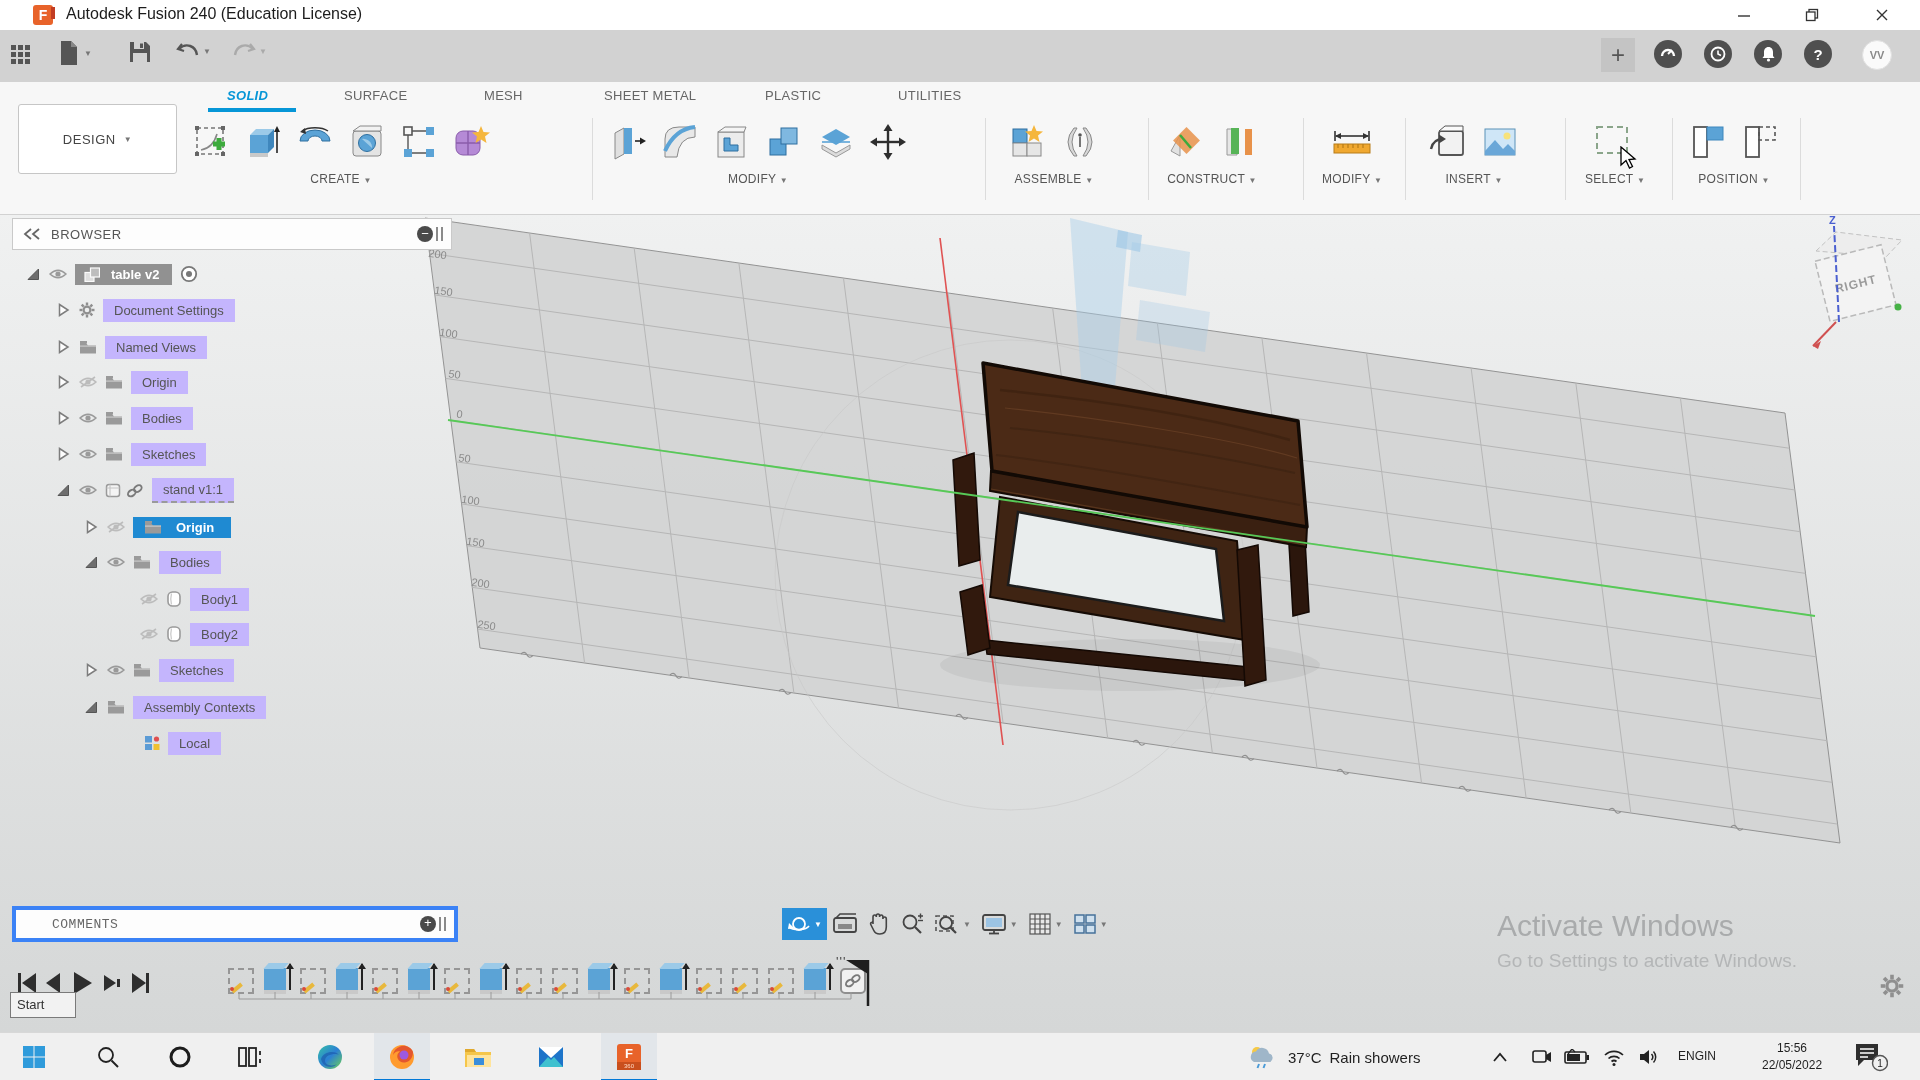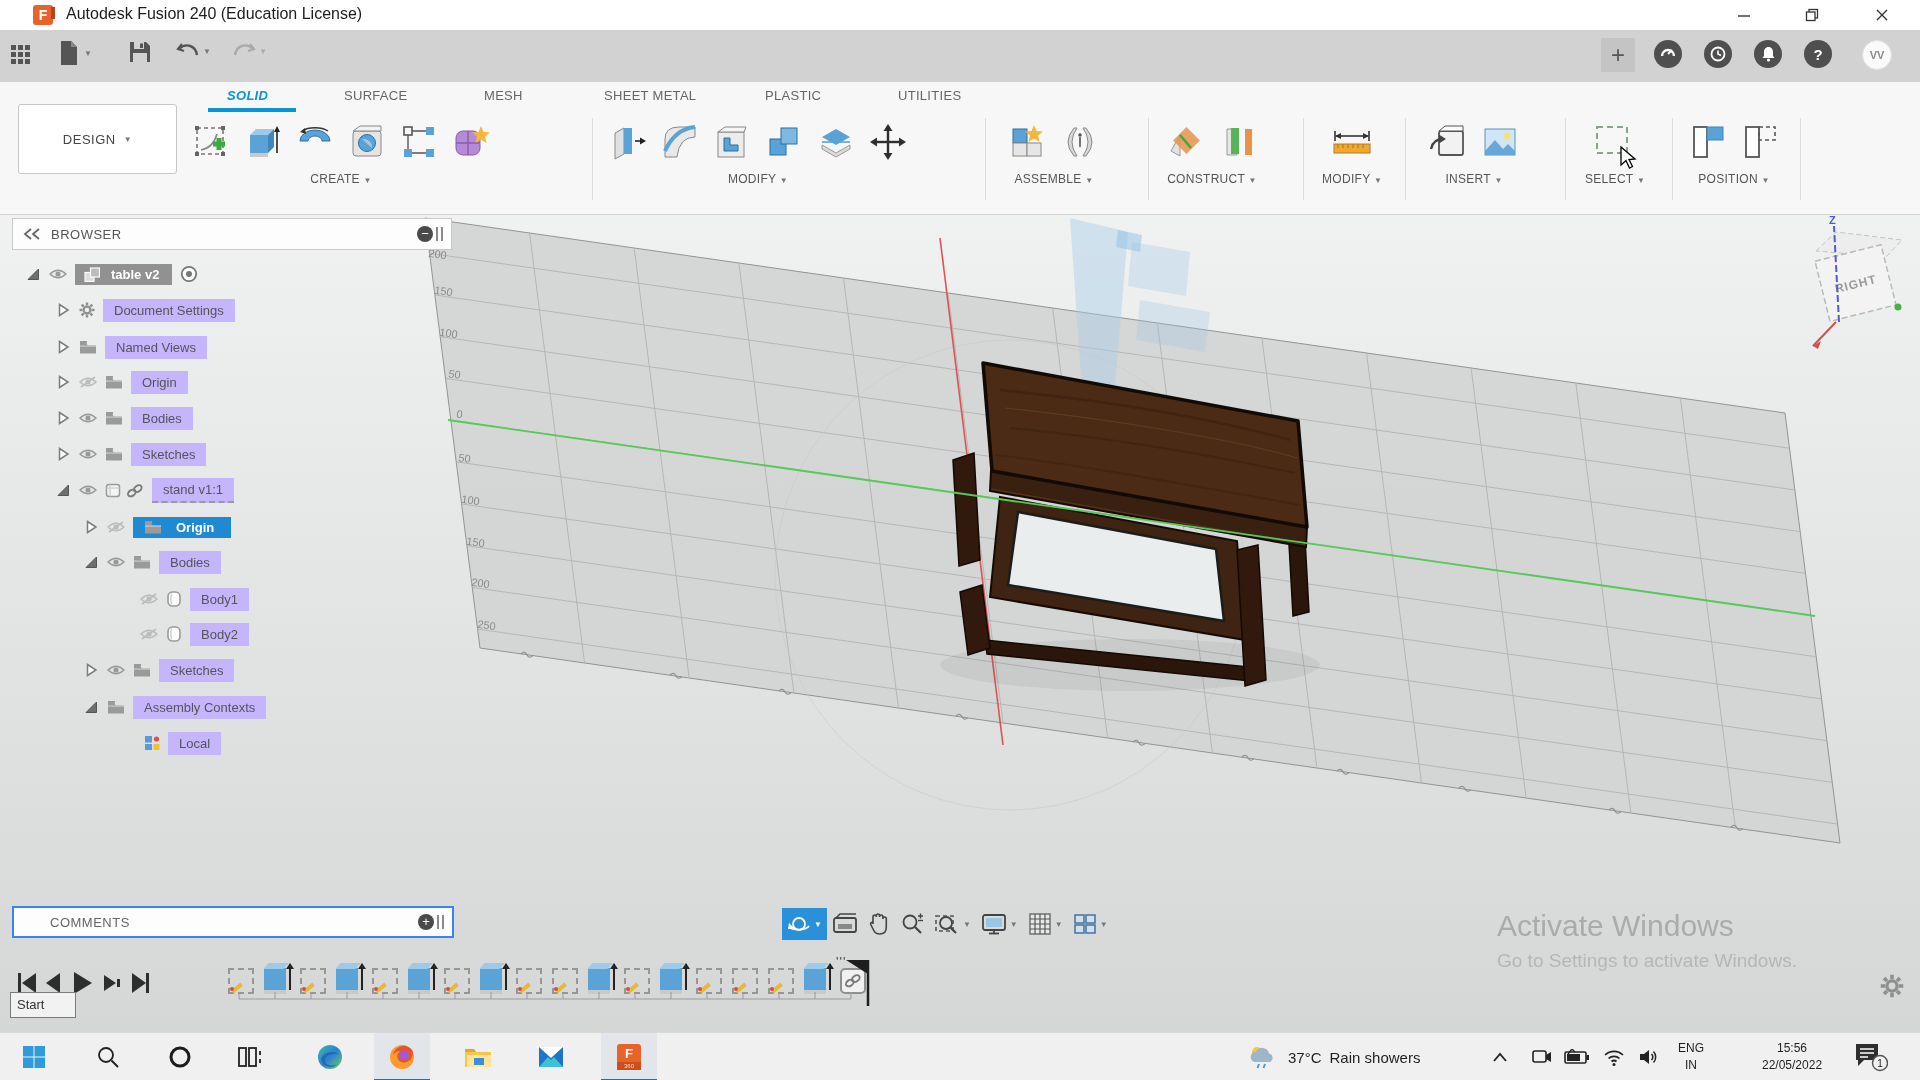--- a/index.html
+++ b/index.html
@@ -55,22 +55,22 @@
     line-height:15px;text-align:center;}
   .trow{position:absolute;height:30px;display:flex;align-items:center;z-index:20;font-size:13px;color:#555;}
   .trow .g8{margin-left:8px;}
   .tlabel{margin-left:8px;background:#c4b5fd;padding:4px 11px;white-space:nowrap;}
   .selgray{margin-left:8px;display:flex;align-items:center;background:#919191;padding:3px 9px;}
   .selgray .tlabel{background:none;color:#fff;font-weight:bold;margin-left:7px;padding:0 4px;}
   .selblue{margin-left:8px;display:flex;align-items:center;background:#1f8ad2;padding:3px 11px;}
   .selblue .tlabel{background:none;color:#fff;font-weight:bold;margin-left:8px;padding:0 6px;}
   .dash-u{border-bottom:2px dashed #9a9a9a;}
 
-  #commentsbar{left:12px;top:906px;width:438px;height:28px;background:#fdfdfd;border:2px solid #3b82f6;
-    z-index:20;display:flex;align-items:center;font-size:13px;color:#666;}
+  #commentsbar{left:12px;top:906px;width:438px;height:28px;background:#fdfdfd;border:4px solid #3b82f6;
+    z-index:20;display:flex;align-items:center;font-size:13px;color:#666;font-family:Liberation Mono, monospace;}
 
   
   #navbar{left:782px;top:908px;height:32px;display:flex;align-items:center;z-index:20;}
   .nbtn{height:32px;display:flex;align-items:center;justify-content:center;padding:0 5px;}
   .nbtn.blue{background:#2a90d9;}
 
   
   #timeline{left:0;top:958px;width:1920px;height:52px;z-index:20;}
   .tlico{position:absolute;top:10px;width:22px;height:22px;}
   .tl-sk{border:2px dashed #969696;}
@@ -1096,21 +1096,21 @@
         </g>
         <circle cx="11" cy="15.5" r="1.5" fill="#222"></circle>
       </svg>
   </div>
   <div class="tray" style="left:1638px">
     <svg width="22" height="18" viewBox="0 0 22 18">
         <polygon points="2,6 6,6 11,2 11,16 6,12 2,12" fill="#222"></polygon>
         <path d="M13.5 6 a4.5 4.5 0 0 1 0 6 M15.5 3.5 a8 8 0 0 1 0 11" fill="none" stroke="#222" stroke-width="1.5"></path>
       </svg>
   </div>
-  <div class="tray tray2" style="left:1678px;flex-direction:column;justify-content:center">
+  <div class="tray tray2" style="left:1678px;flex-direction:row;justify-content:center">
     <div>ENG</div>
     <div>IN</div>
   </div>
   <div class="tray tray2" style="left:1762px;flex-direction:column;justify-content:center">
     <div>15:56</div>
     <div>22/05/2022</div>
   </div>
   <div class="tray" style="left:1852px">
     <svg width="36" height="30" viewBox="0 0 36 30">
         <path d="M4 2 L26 2 L26 18 L12 18 L6 24 L6 18 L4 18 Z" fill="#2e2e2e"></path>

